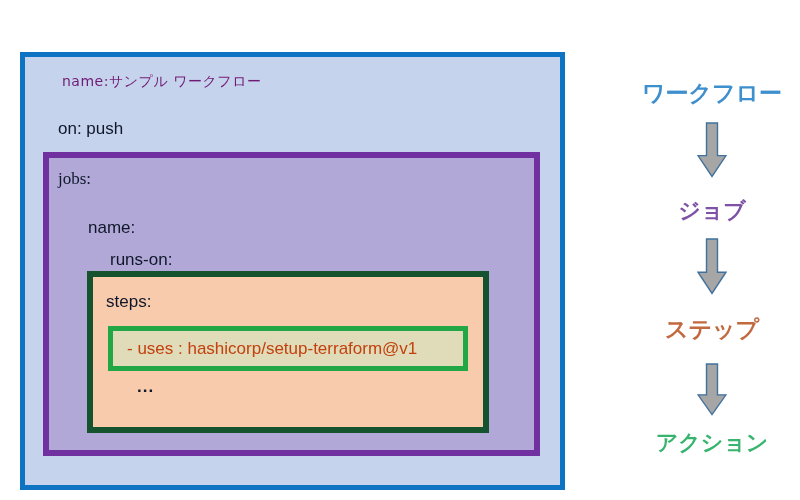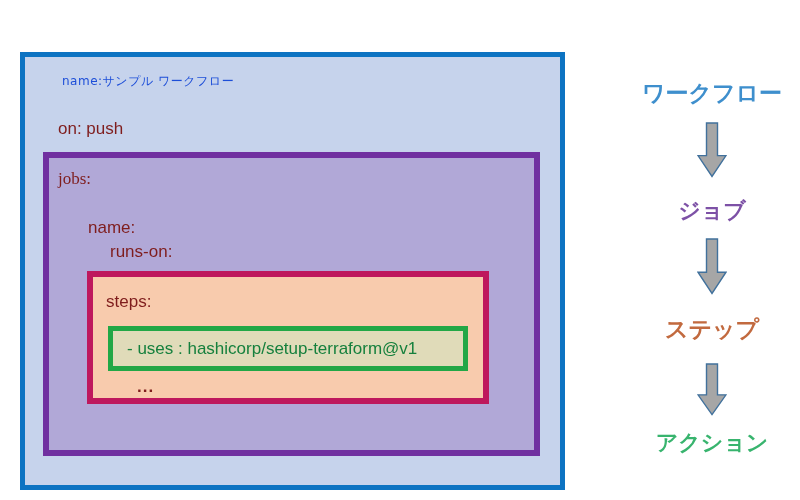--- a/index.html
+++ b/index.html
@@ -16,64 +16,64 @@
 
   
   .workflow-box {
     left: 20px; top: 52px;
     width: 545px; height: 438px;
     background: #c6d3ec;
     border: 5px solid #0d73c2;
   }
   .name-line {
     position: absolute; left: 37px; top: 16px;
-    font-size: 12px; color: #1d4ed8;
+    font-size: 14px; color: #701a75;
     font-family: "DejaVu Sans", sans-serif;
     letter-spacing: 0.5px;
     white-space: nowrap;
   }
   .yaml {
     position: absolute;
-    font-size: 17px; color: #7f1d1d;
+    font-size: 17px; color: #0f172a;
     white-space: nowrap;
   }
   .on-line   { left: 33px; top: 62px; }
 
   
   .jobs-box {
     left: 18px; top: 95px;
     width: 497px; height: 304px;
     background: #b1a8d7;
     border: 6px solid #7030a0;
   }
   .jobs-line    { left: 9px;  top: 11px; font-family: Liberation Serif, serif; }
   .build-line   { left: 39px; top: 60px; }
-  .runs-on-line { left: 61px; top: 84px; }
+  .runs-on-line { left: 61px; top: 92px; }
 
   
   .steps-box {
     left: 38px; top: 113px;
-    width: 402px; height: 133px;
+    width: 402px; height: 162px;
     background: #f8cbad;
-    border: 6px solid #be185d;
+    border: 6px solid #14532d;
   }
   .steps-line    { left: 13px; top: 15px; }
   .ellipsis-line { left: 44px; top: 100px; font-weight: bold; letter-spacing: 1px; }
 
   
   .uses-box {
     left: 15px; top: 49px;
     width: 360px; height: 45px;
     background: #e0dbb9;
     border: 5px solid #22a746;
     display: flex; align-items: center;
     padding-left: 14px;
   }
   .uses-text {
-    font-size: 17px; color: #15803d; white-space: nowrap;
+    font-size: 17px; color: #c2410c; white-space: nowrap;
   }
 
   
   .legend {
     position: absolute;
     left: 622px; top: 0;
     width: 180px; height: 500px;
   }
   .legend-label {
     position: absolute;

